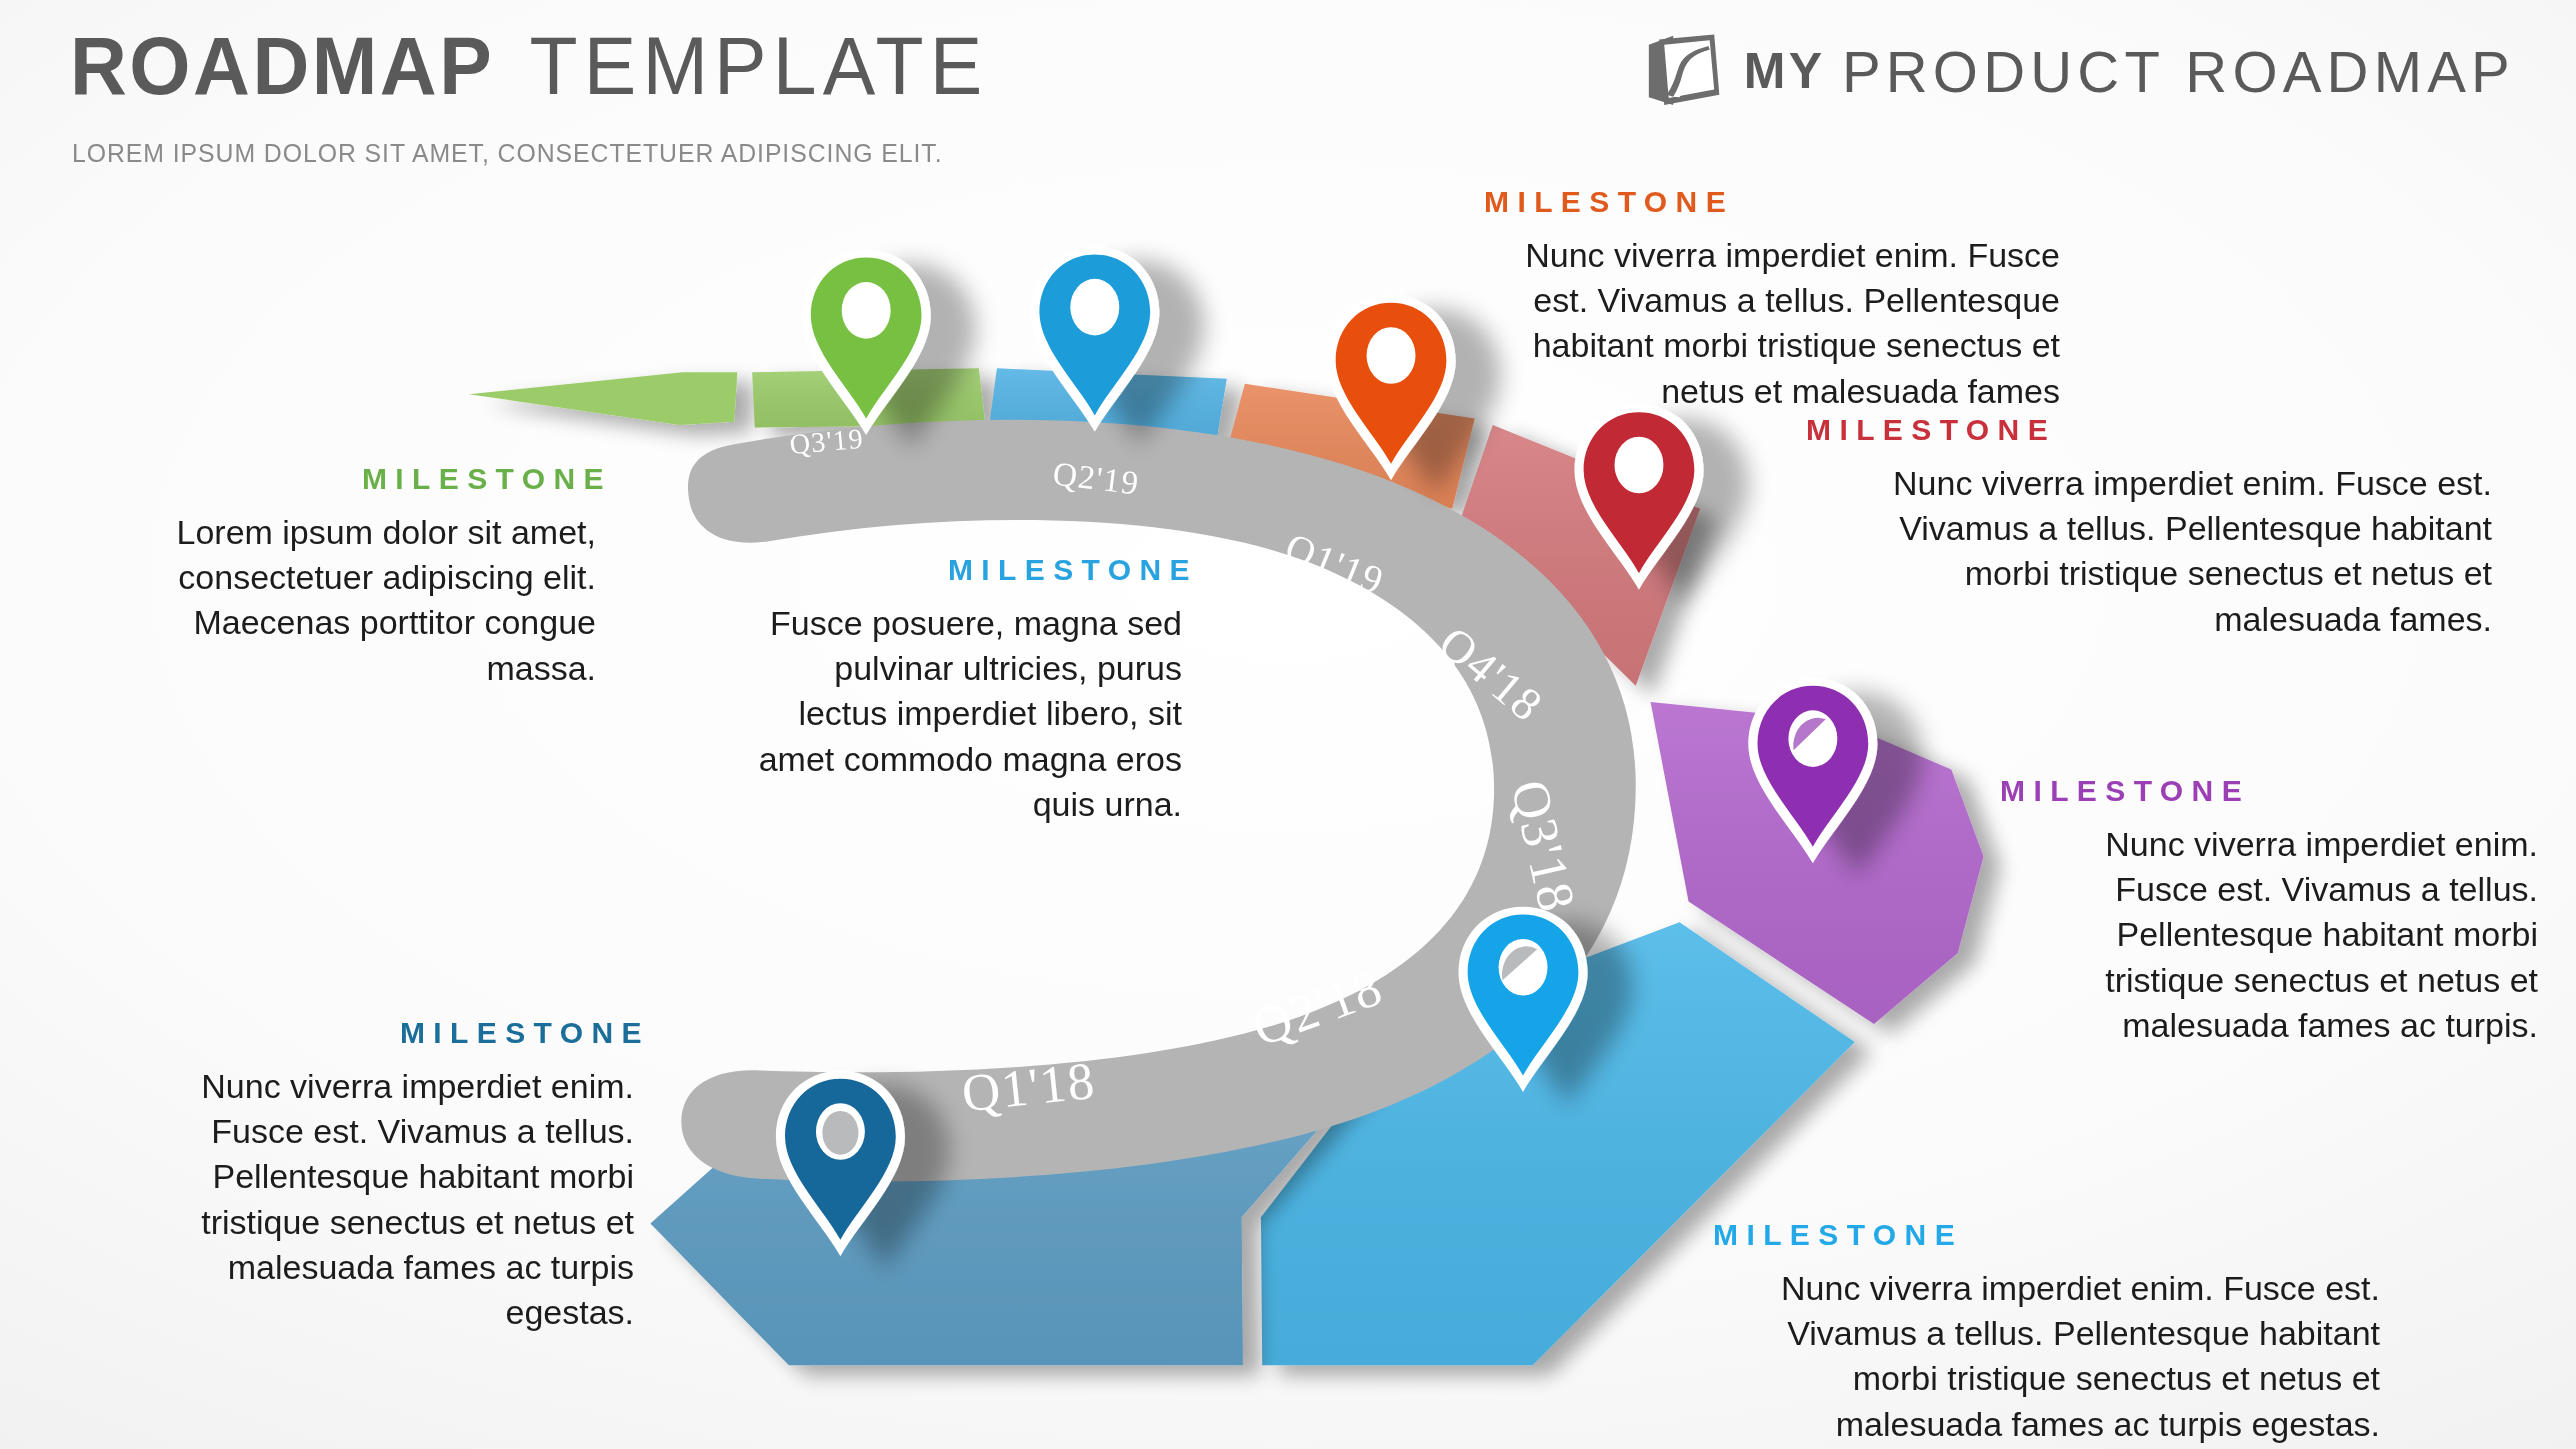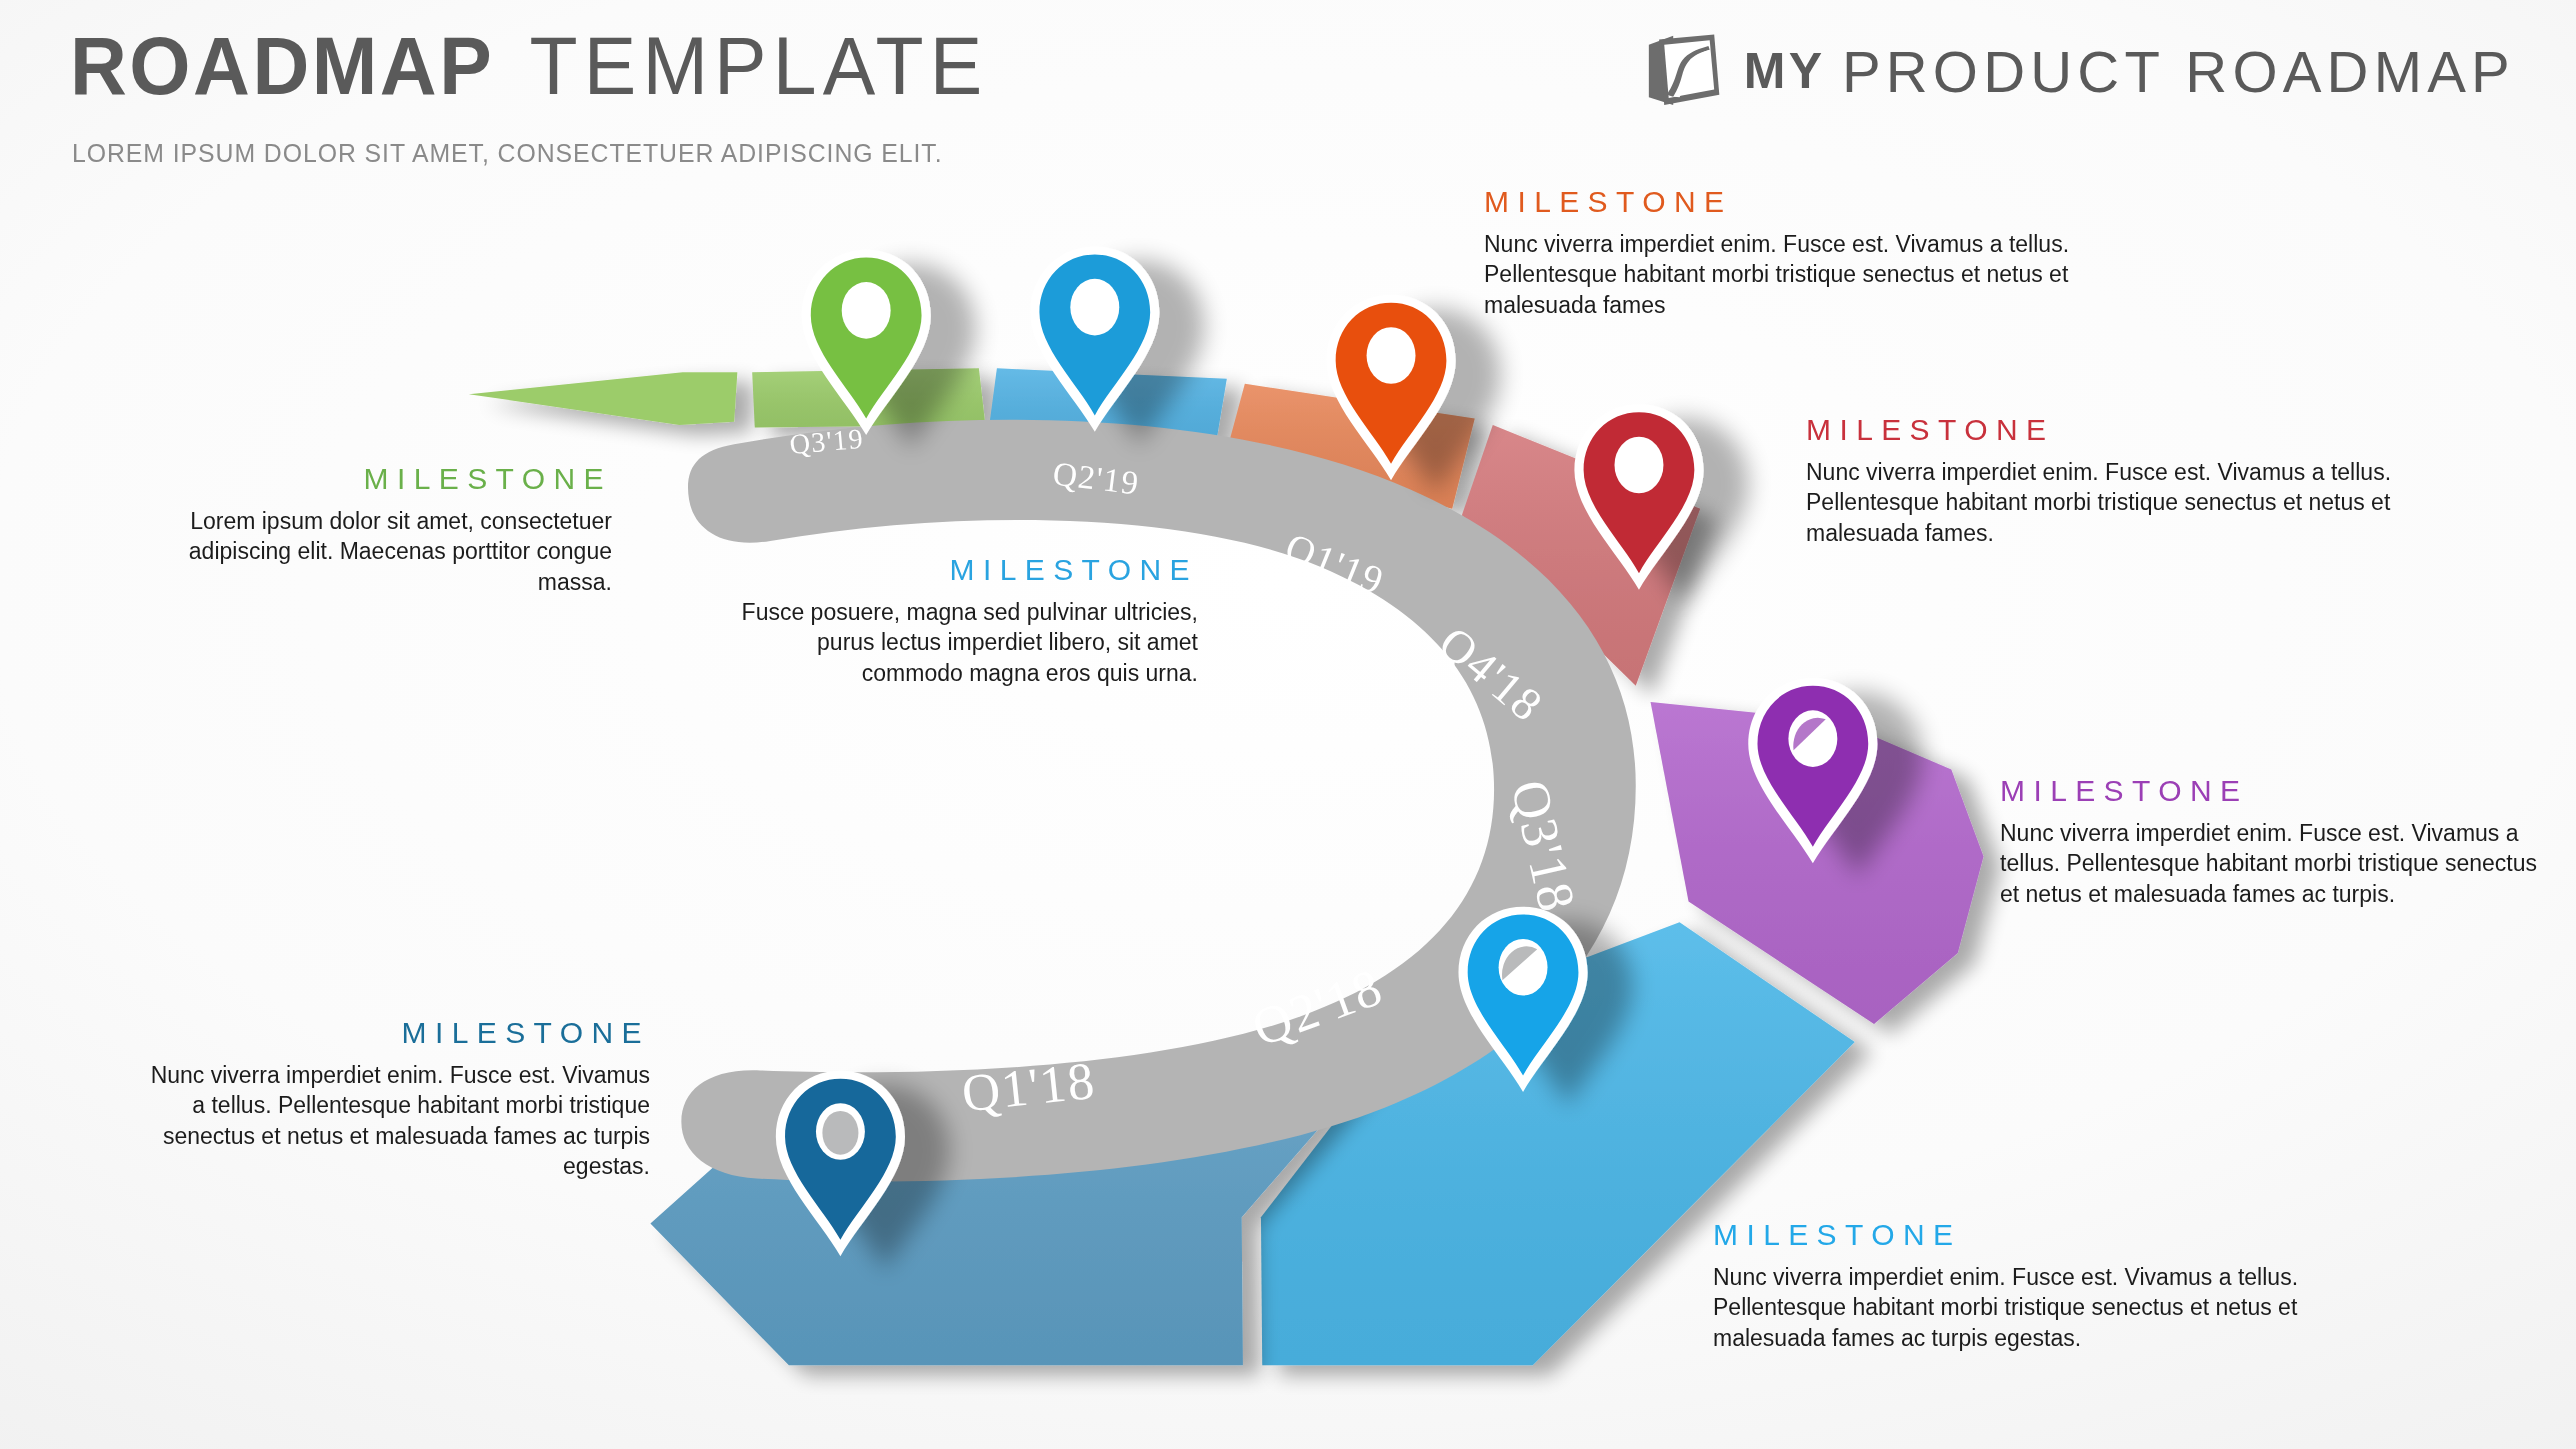--- a/index.html
+++ b/index.html
@@ -36,26 +36,27 @@
   .brand-mark{width:82px;height:76px;flex:0 0 auto;}
   .brand-my{font-size:50px;font-weight:bold;letter-spacing:3.2px;}
   .brand-rest{font-size:58px;font-weight:300;letter-spacing:5.2px;}
 
   
   #road{position:absolute;left:0;top:0;width:2576px;height:1449px;}
 
   
   .ms{position:absolute;}
   .ms-title{
-    font-size:30px; font-weight:normal; letter-spacing:8.4px;
+    font-size:30px; font-weight:bold; letter-spacing:8.4px;
     margin:0 0 11.6px 0; line-height:1;
   }
   .ms-body{
-    font-size:23px; color:#1c1c1c; line-height:1.33;
-    margin:0;
+    font-size:34px; color:#1c1c1c; line-height:1.33;
+    margin:16px;
+    text-align:right;
   }
   .al-r{text-align:right;}
   .al-l{text-align:left;}
 
   #ms-green{left:148px;  top:464px;  width:464px;}
   #ms-ltblue{left:721px;top:555px;  width:477px;}
   #ms-orange{left:1484px;top:187px;  width:592px;}
   #ms-red{left:1806px;   top:415px;  width:702px;}
   #ms-purple{left:2000px;top:776px; width:554px;}
   #ms-dkblue{left:148px; top:1018px; width:502px;}

